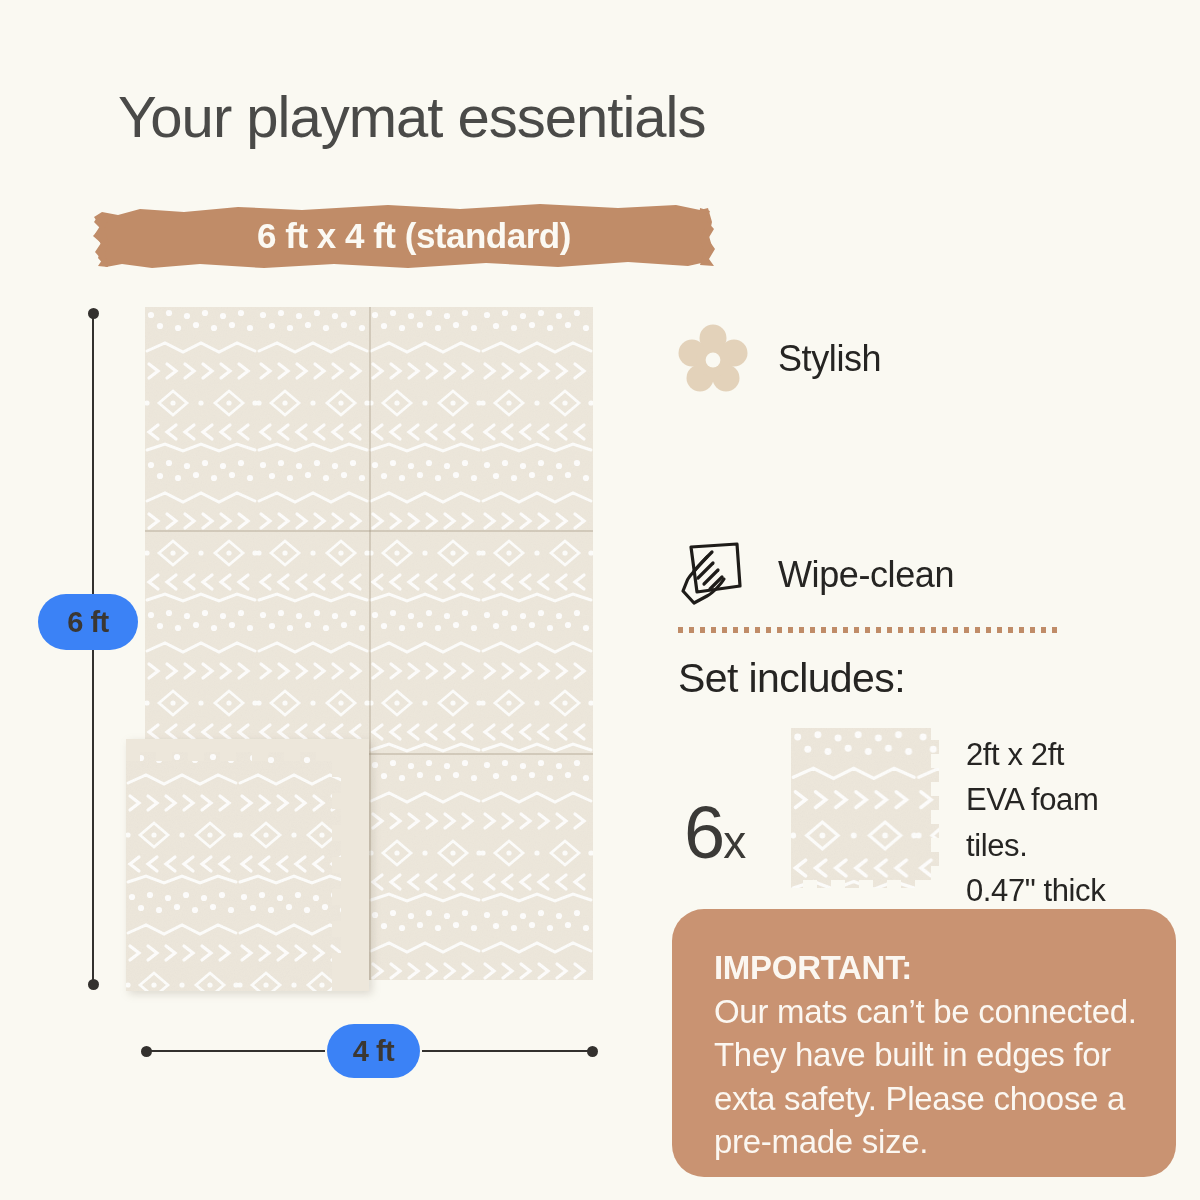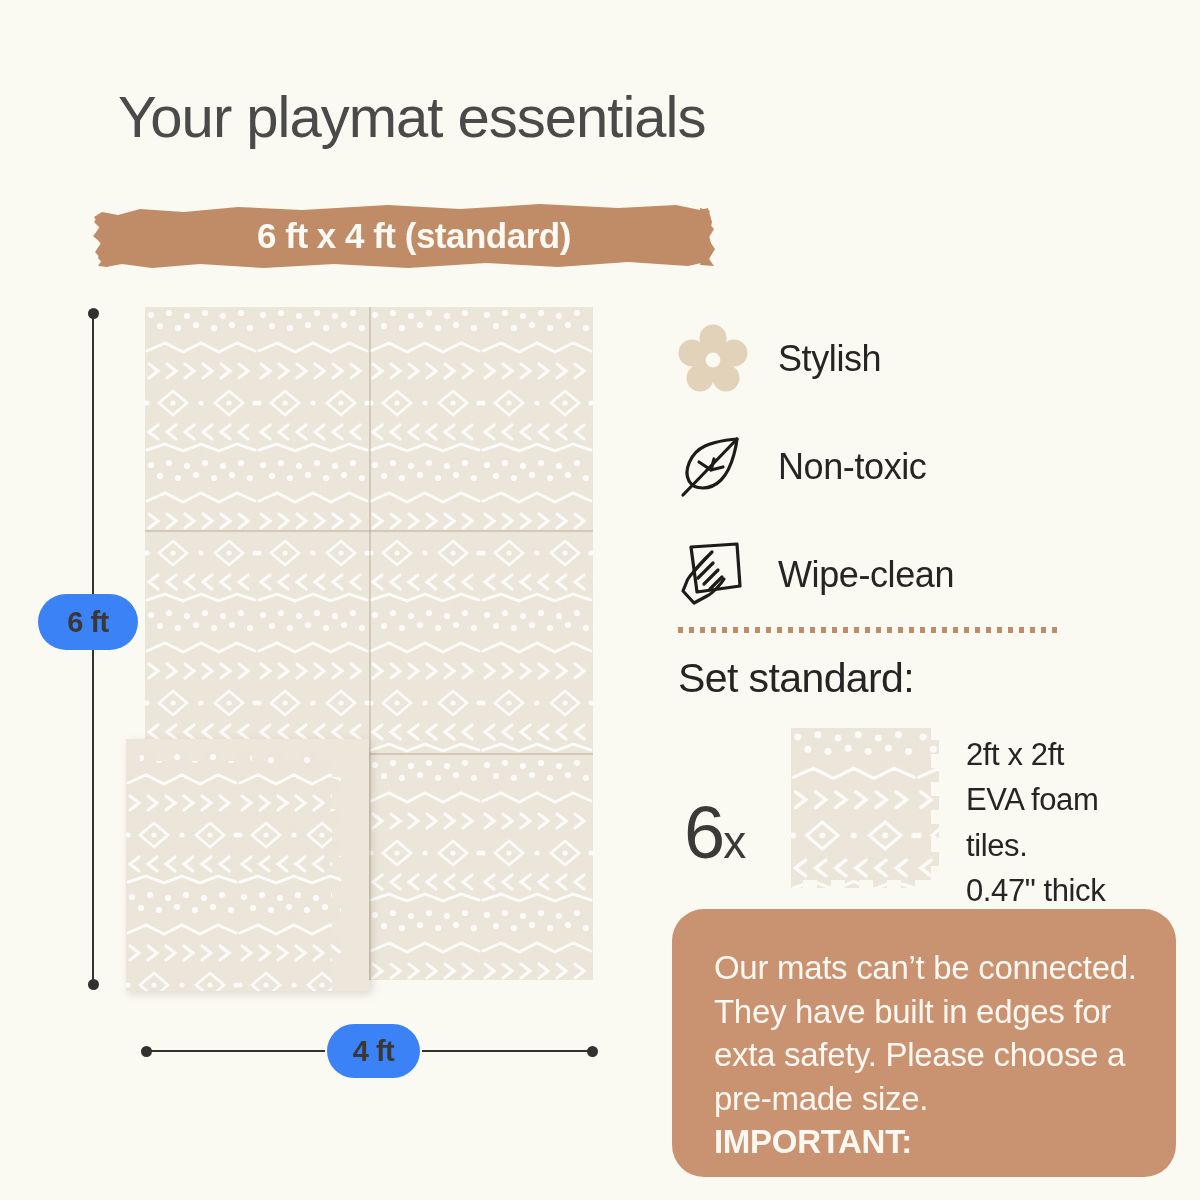--- a/index.html
+++ b/index.html
@@ -247,48 +247,38 @@
             <circle cx="23" cy="55" r="13.5"></circle>
           <circle cx="15" cy="30" r="13.5"></circle>
             <circle cx="36" cy="37" r="17"></circle>
         </g>
         <circle cx="36" cy="37" r="7.4" fill="#FAF9F2"></circle>
       </svg>
     </span>
     <span class="lbl">Stylish</span>
   </div>
 
-  <div class="feature" id="feature-1">
-    <span class="ic">
-      <svg width="72" height="72" viewBox="0 0 72 72" fill="none" stroke="#1E1C19" stroke-width="3.2" stroke-linecap="round" stroke-linejoin="round">
-        <path d="M60,8 C60,8 57,36 44,49 C33,60 17,59 12,50 C6.5,40 13,22 28,15 C41,9 60,8 60,8 Z"></path>
-        <path d="M60,8 L6,64"></path>
-        <path d="M22,31 L34,39 M34,39 L37,28 M34,39 L46,36"></path>
-      </svg>
-    </span>
-    <span class="lbl">Non-toxic</span>
-  </div>
 
   <div class="feature" id="feature-2">
     <span class="ic">
       <svg width="72" height="72" viewBox="0 0 72 72" fill="none" stroke="#1E1C19" stroke-width="3.2" stroke-linecap="round" stroke-linejoin="round">
         <path d="M14,8 L60,5 L63,47 L20,53 Z"></path>
         <path d="M35,13 C35,13 23,25 19,30 C16,34 12,37 10,42 L6,52 L17,64 L30,57 C36,54 44,45 47,40"></path>
         <path d="M30,18 L17,32"></path>
         <path d="M36,24 L21,39"></path>
         <path d="M41,31 L27,45"></path>
         <path d="M45,38 L33,50"></path>
       </svg>
     </span>
     <span class="lbl">Wipe-clean</span>
   </div>
 
   <div class="divider"></div>
 
-  <div id="set-includes-title">Set standard:</div>
+  <div id="set-includes-title">Set includes:</div>
 
   <div id="qty">
     <span>6</span><span class="x">x</span>
   </div>
 
   <div class="tile-sample">
     <svg width="156" height="168" viewBox="0 0 156 168">
       <defs>
         <clipPath id="sampleclip">
           <path d="M0,0 L140,0
@@ -316,17 +306,17 @@
   </div>
 
   <div class="set-text">
     <div>2ft x 2ft</div>
     <div>EVA foam</div>
     <div>tiles.</div>
     <div>0.47" thick</div>
   </div>
 
   <div class="important-box">
+    <div id="important-heading">IMPORTANT:</div>
     <div id="important-body">Our mats can’t be connected. They have built in edges for exta safety. Please choose a pre-made size.</div>
-    <div id="important-heading">IMPORTANT:</div>
   </div>
 
 </div>
 
 </body></html>

